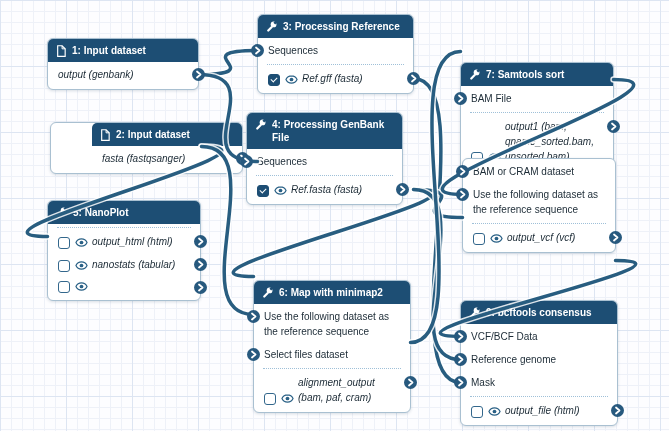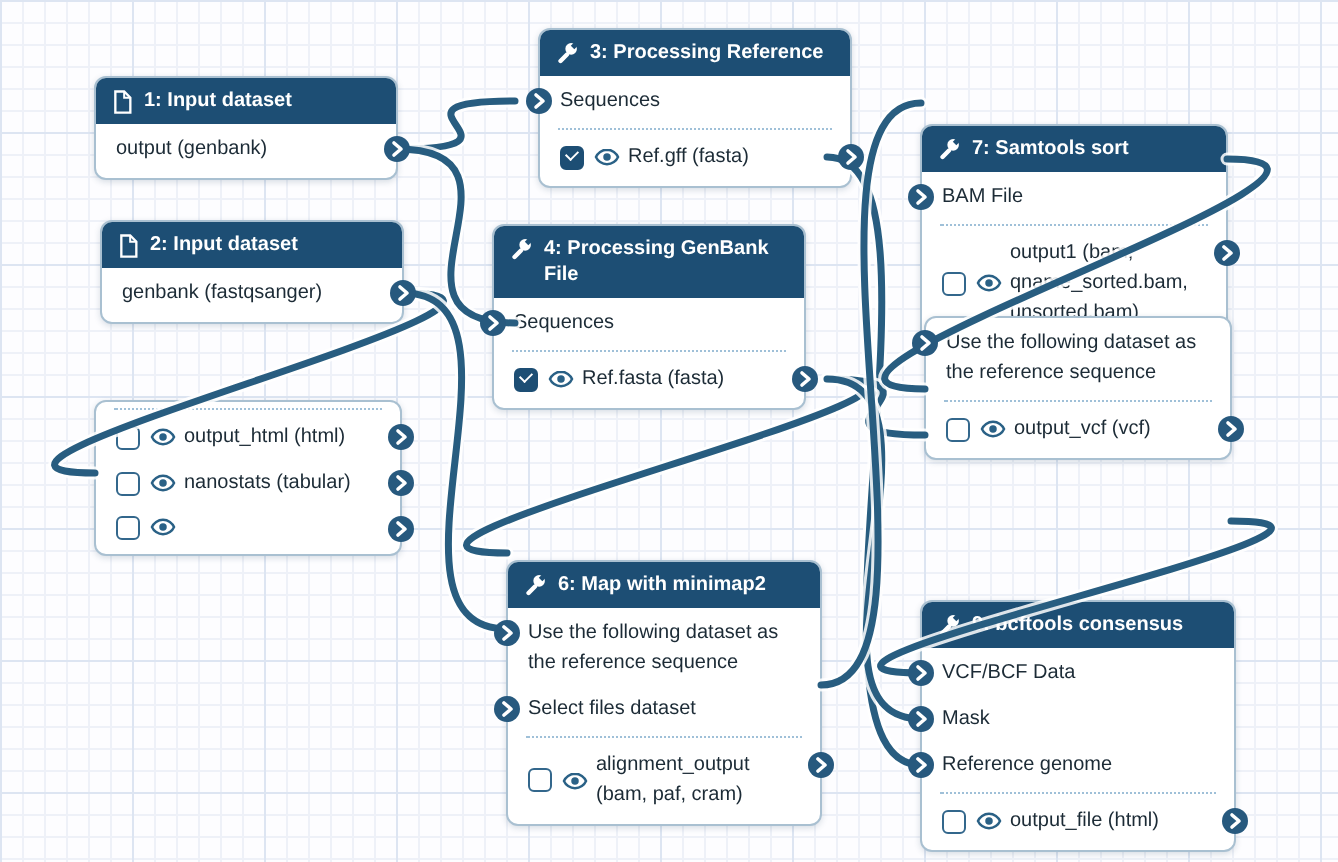--- a/index.html
+++ b/index.html
@@ -18,21 +18,21 @@
     position:absolute;background:#fff;border:1px solid #a9c0d1;border-radius:6px;
     box-shadow:0 1px 3px rgba(40,70,100,.18);font-size:10px;color:#1c2b36;
   }
   .node-header{
     background:#1d4e74;color:#fff;font-weight:bold;font-size:10px;line-height:13px;
     padding:5px 8px;border-radius:5px 5px 0 0;display:flex;align-items:flex-start;cursor:move;
   }
   .hicon{flex:0 0 auto;margin-right:6px;margin-top:1px;display:inline-flex;}
   .node-body{padding:1px 0 3px 0;}
   .row{position:relative;padding:4px 10px;line-height:15px;}
-  .out-row{display:flex;align-items:center;}
+  .out-row{display:flex;align-items:flex-end;font-style:italic;}
   .out-label{flex:1;word-break:break-word;}
   .divider{border-top:1px dotted #9fc0d8;margin:2px 9px;}
   .connector{
     position:absolute;width:13px;height:13px;border-radius:50%;
     background:#27597e;display:flex;align-items:center;justify-content:center;
     z-index:10;cursor:crosshair;
   }
   .connector.in{left:-7px;top:5px;}
   .connector.out{right:-7px;top:5px;}
   .checkbox{
@@ -67,44 +67,44 @@
           <span class="connector out">
             <span style="display: inline-flex;">
               <svg width="13" height="13" viewBox="0 0 13 13">
                 <path d="M5 3.5L8.5 6.5L5 9.5" fill="none" stroke="#fff" stroke-width="1.8" stroke-linecap="round" stroke-linejoin="round"></path>
               </svg>
             </span>
           </span>
         </div>
       </div>
     </div>
-    <div class="node" style="left: 50px; top: 110px; width: 150px;">
+    <div class="node" style="left: 50px; top: 122px; width: 150px; padding-left: 41px;">
       <div class="node-header">
         <span class="hicon">
           <svg width="10" height="12" viewBox="0 0 12 14">
             <path d="M2 0.7h5.3L11 4.4v9H2z" fill="none" stroke="#fff" stroke-width="1.4"></path>
             <path d="M7.3 0.7v3.7H11" fill="none" stroke="#fff" stroke-width="1.2"></path>
           </svg>
         </span>
         <span>2: Input dataset</span>
       </div>
       <div class="node-body">
         <div class="row out-row">
-          <span class="out-label">genbank (fastqsanger)</span>
-          <span class="connector out">
-            <span style="display: inline-flex;">
-              <svg width="13" height="13" viewBox="0 0 13 13">
-                <path d="M5 3.5L8.5 6.5L5 9.5" fill="none" stroke="#fff" stroke-width="1.8" stroke-linecap="round" stroke-linejoin="round"></path>
-              </svg>
-            </span>
-          </span>
-        </div>
-      </div>
-    </div>
-    <div class="node" style="left: 257px; top: 14px; width: 155px; margin-left: 12px;">
+          <span class="out-label">fasta (fastqsanger)</span>
+          <span class="connector out">
+            <span style="display: inline-flex;">
+              <svg width="13" height="13" viewBox="0 0 13 13">
+                <path d="M5 3.5L8.5 6.5L5 9.5" fill="none" stroke="#fff" stroke-width="1.8" stroke-linecap="round" stroke-linejoin="round"></path>
+              </svg>
+            </span>
+          </span>
+        </div>
+      </div>
+    </div>
+    <div class="node" style="left: 257px; top: 14px; width: 155px;">
       <div class="node-header">
         <span class="hicon">
           <svg width="11" height="11" viewBox="0 0 16 16">
             <circle cx="11" cy="5" r="4.2" fill="#fff"></circle>
             <rect x="9.2" y="-2.5" width="3.6" height="6" transform="rotate(45 11 5)" fill="#1d4e74"></rect>
             <rect x="0.8" y="10" width="9.8" height="3.2" rx="1.6" transform="rotate(-45 5.5 11.6)" fill="#fff"></rect>
           </svg>
         </span>
         <span>3: Processing Reference</span>
       </div>
@@ -169,20 +169,30 @@
             <span style="display: inline-flex;">
               <svg width="13" height="13" viewBox="0 0 13 13">
                 <path d="M5 3.5L8.5 6.5L5 9.5" fill="none" stroke="#fff" stroke-width="1.8" stroke-linecap="round" stroke-linejoin="round"></path>
               </svg>
             </span>
           </span>
         </div>
       </div>
     </div>
     <div class="node" style="left: 47px; top: 200px; width: 152px;">
+      <div class="node-header">
+        <span class="hicon">
+          <svg width="11" height="11" viewBox="0 0 16 16">
+            <circle cx="11" cy="5" r="4.2" fill="#fff"></circle>
+            <rect x="9.2" y="-2.5" width="3.6" height="6" transform="rotate(45 11 5)" fill="#1d4e74"></rect>
+            <rect x="0.8" y="10" width="9.8" height="3.2" rx="1.6" transform="rotate(-45 5.5 11.6)" fill="#fff"></rect>
+          </svg>
+        </span>
+        <span>5: NanoPlot</span>
+      </div>
       <div class="node-body">
         <div class="divider"></div>
         <div class="row out-row">
           <span class="checkbox"></span>
           <span class="eye">
             <svg width="13" height="13" viewBox="0 0 16 16">
               <path d="M8 3.5C4.8 3.5 2.2 5.7 1.2 8c1 2.3 3.6 4.5 6.8 4.5S13.8 10.3 14.8 8C13.8 5.7 11.2 3.5 8 3.5z" fill="none" stroke="#2a6186" stroke-width="1.5"></path>
               <circle cx="8" cy="8" r="2.3" fill="#2a6186"></circle>
             </svg>
           </span>
@@ -316,20 +326,27 @@
       </div>
     </div>
     <div class="node" style="left: 462px; top: 158px; width: 152px;">
       <div class="node-body">
         <div class="row"><span class="connector in">
             <span style="display: inline-flex;">
               <svg width="13" height="13" viewBox="0 0 13 13">
                 <path d="M5 3.5L8.5 6.5L5 9.5" fill="none" stroke="#fff" stroke-width="1.8" stroke-linecap="round" stroke-linejoin="round"></path>
               </svg>
             </span>
+          </span><span>BAM or CRAM dataset</span></div>
+        <div class="row"><span class="connector in">
+            <span style="display: inline-flex;">
+              <svg width="13" height="13" viewBox="0 0 13 13">
+                <path d="M5 3.5L8.5 6.5L5 9.5" fill="none" stroke="#fff" stroke-width="1.8" stroke-linecap="round" stroke-linejoin="round"></path>
+              </svg>
+            </span>
           </span><span>Use the following dataset as the reference sequence</span></div>
         <div class="divider"></div>
         <div class="row out-row">
           <span class="checkbox"></span>
           <span class="eye">
             <svg width="13" height="13" viewBox="0 0 16 16">
               <path d="M8 3.5C4.8 3.5 2.2 5.7 1.2 8c1 2.3 3.6 4.5 6.8 4.5S13.8 10.3 14.8 8C13.8 5.7 11.2 3.5 8 3.5z" fill="none" stroke="#2a6186" stroke-width="1.5"></path>
               <circle cx="8" cy="8" r="2.3" fill="#2a6186"></circle>
             </svg>
           </span>
@@ -362,28 +379,28 @@
                 <path d="M5 3.5L8.5 6.5L5 9.5" fill="none" stroke="#fff" stroke-width="1.8" stroke-linecap="round" stroke-linejoin="round"></path>
               </svg>
             </span>
           </span><span>VCF/BCF Data</span></div>
         <div class="row"><span class="connector in">
             <span style="display: inline-flex;">
               <svg width="13" height="13" viewBox="0 0 13 13">
                 <path d="M5 3.5L8.5 6.5L5 9.5" fill="none" stroke="#fff" stroke-width="1.8" stroke-linecap="round" stroke-linejoin="round"></path>
               </svg>
             </span>
+          </span><span>Reference genome</span></div>
+        <div class="row"><span class="connector in">
+            <span style="display: inline-flex;">
+              <svg width="13" height="13" viewBox="0 0 13 13">
+                <path d="M5 3.5L8.5 6.5L5 9.5" fill="none" stroke="#fff" stroke-width="1.8" stroke-linecap="round" stroke-linejoin="round"></path>
+              </svg>
+            </span>
           </span><span>Mask</span></div>
-        <div class="row"><span class="connector in">
-            <span style="display: inline-flex;">
-              <svg width="13" height="13" viewBox="0 0 13 13">
-                <path d="M5 3.5L8.5 6.5L5 9.5" fill="none" stroke="#fff" stroke-width="1.8" stroke-linecap="round" stroke-linejoin="round"></path>
-              </svg>
-            </span>
-          </span><span>Reference genome</span></div>
         <div class="divider"></div>
         <div class="row out-row">
           <span class="checkbox"></span>
           <span class="eye">
             <svg width="13" height="13" viewBox="0 0 16 16">
               <path d="M8 3.5C4.8 3.5 2.2 5.7 1.2 8c1 2.3 3.6 4.5 6.8 4.5S13.8 10.3 14.8 8C13.8 5.7 11.2 3.5 8 3.5z" fill="none" stroke="#2a6186" stroke-width="1.5"></path>
               <circle cx="8" cy="8" r="2.3" fill="#2a6186"></circle>
             </svg>
           </span>
           <span class="out-label">output_file (html)</span>

